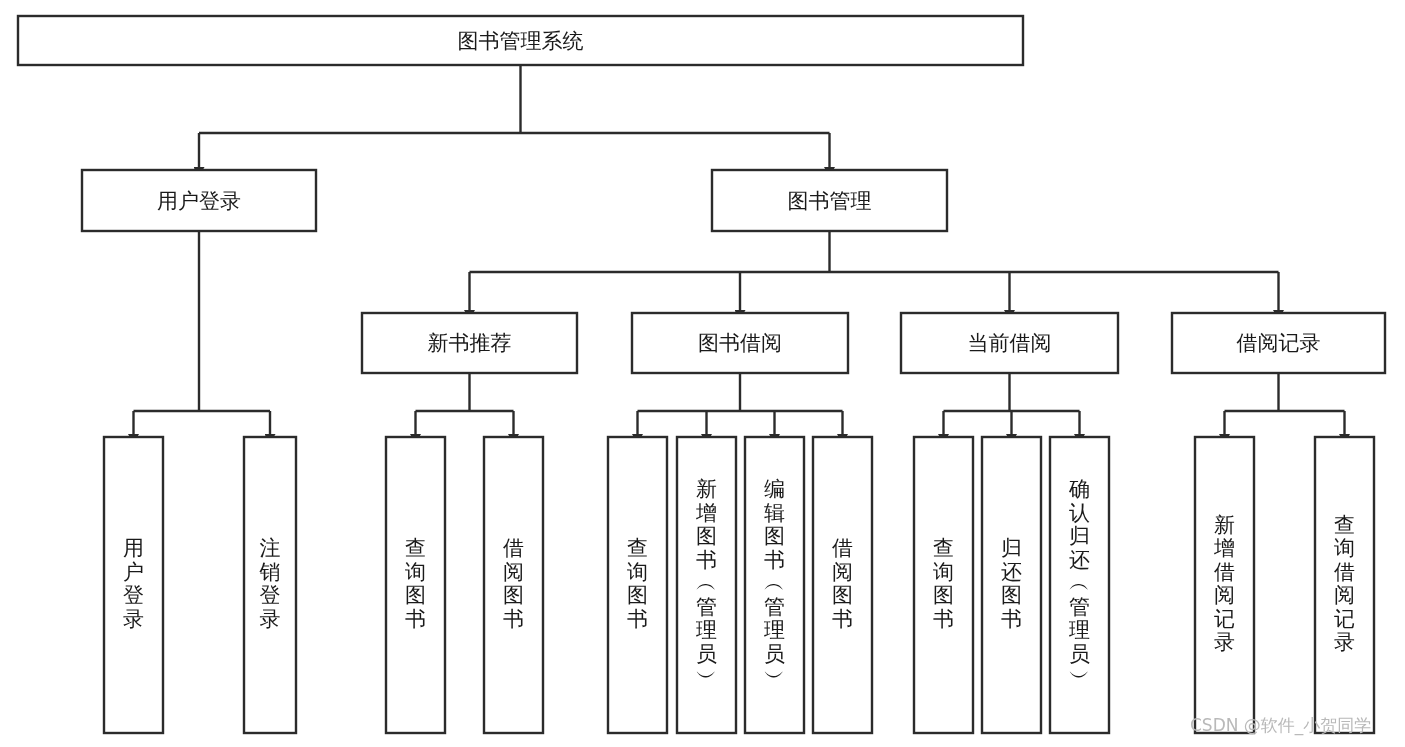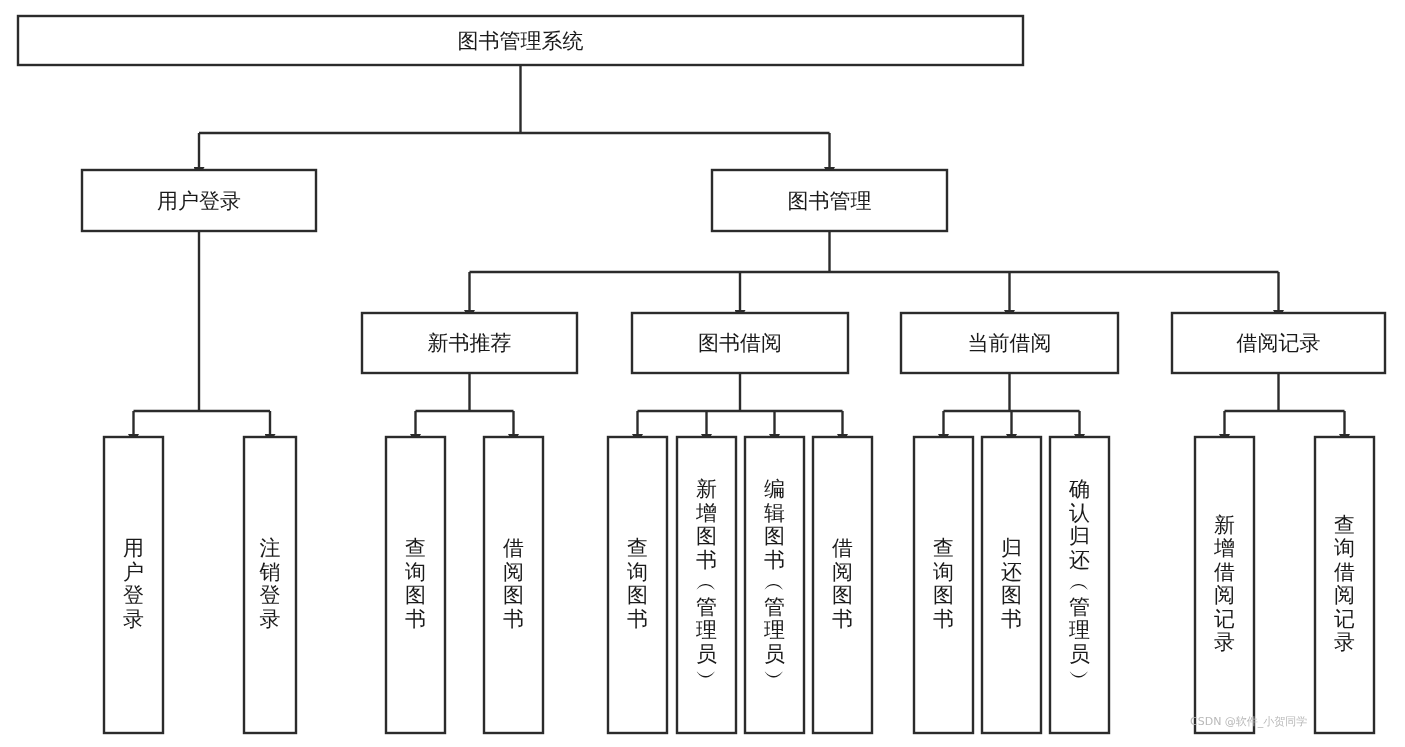--- a/index.html
+++ b/index.html
@@ -59,21 +59,21 @@
     font-family: "DejaVu Sans", "Liberation Sans", sans-serif;
   }
   .vtext-wrap span {
     display: block;
     text-align: center;
   }
   .watermark {
     position: absolute;
     left: 1190px;
     top: 714px;
-    font-size: 11px;
+    font-size: 17px;
     color: #b9b9b9;
     font-family: "DejaVu Sans", "Liberation Sans", sans-serif;
     white-space: nowrap;
     pointer-events: none;
   }
 </style>
 </head>
 <body>
 
 <div id="diagram-root">

